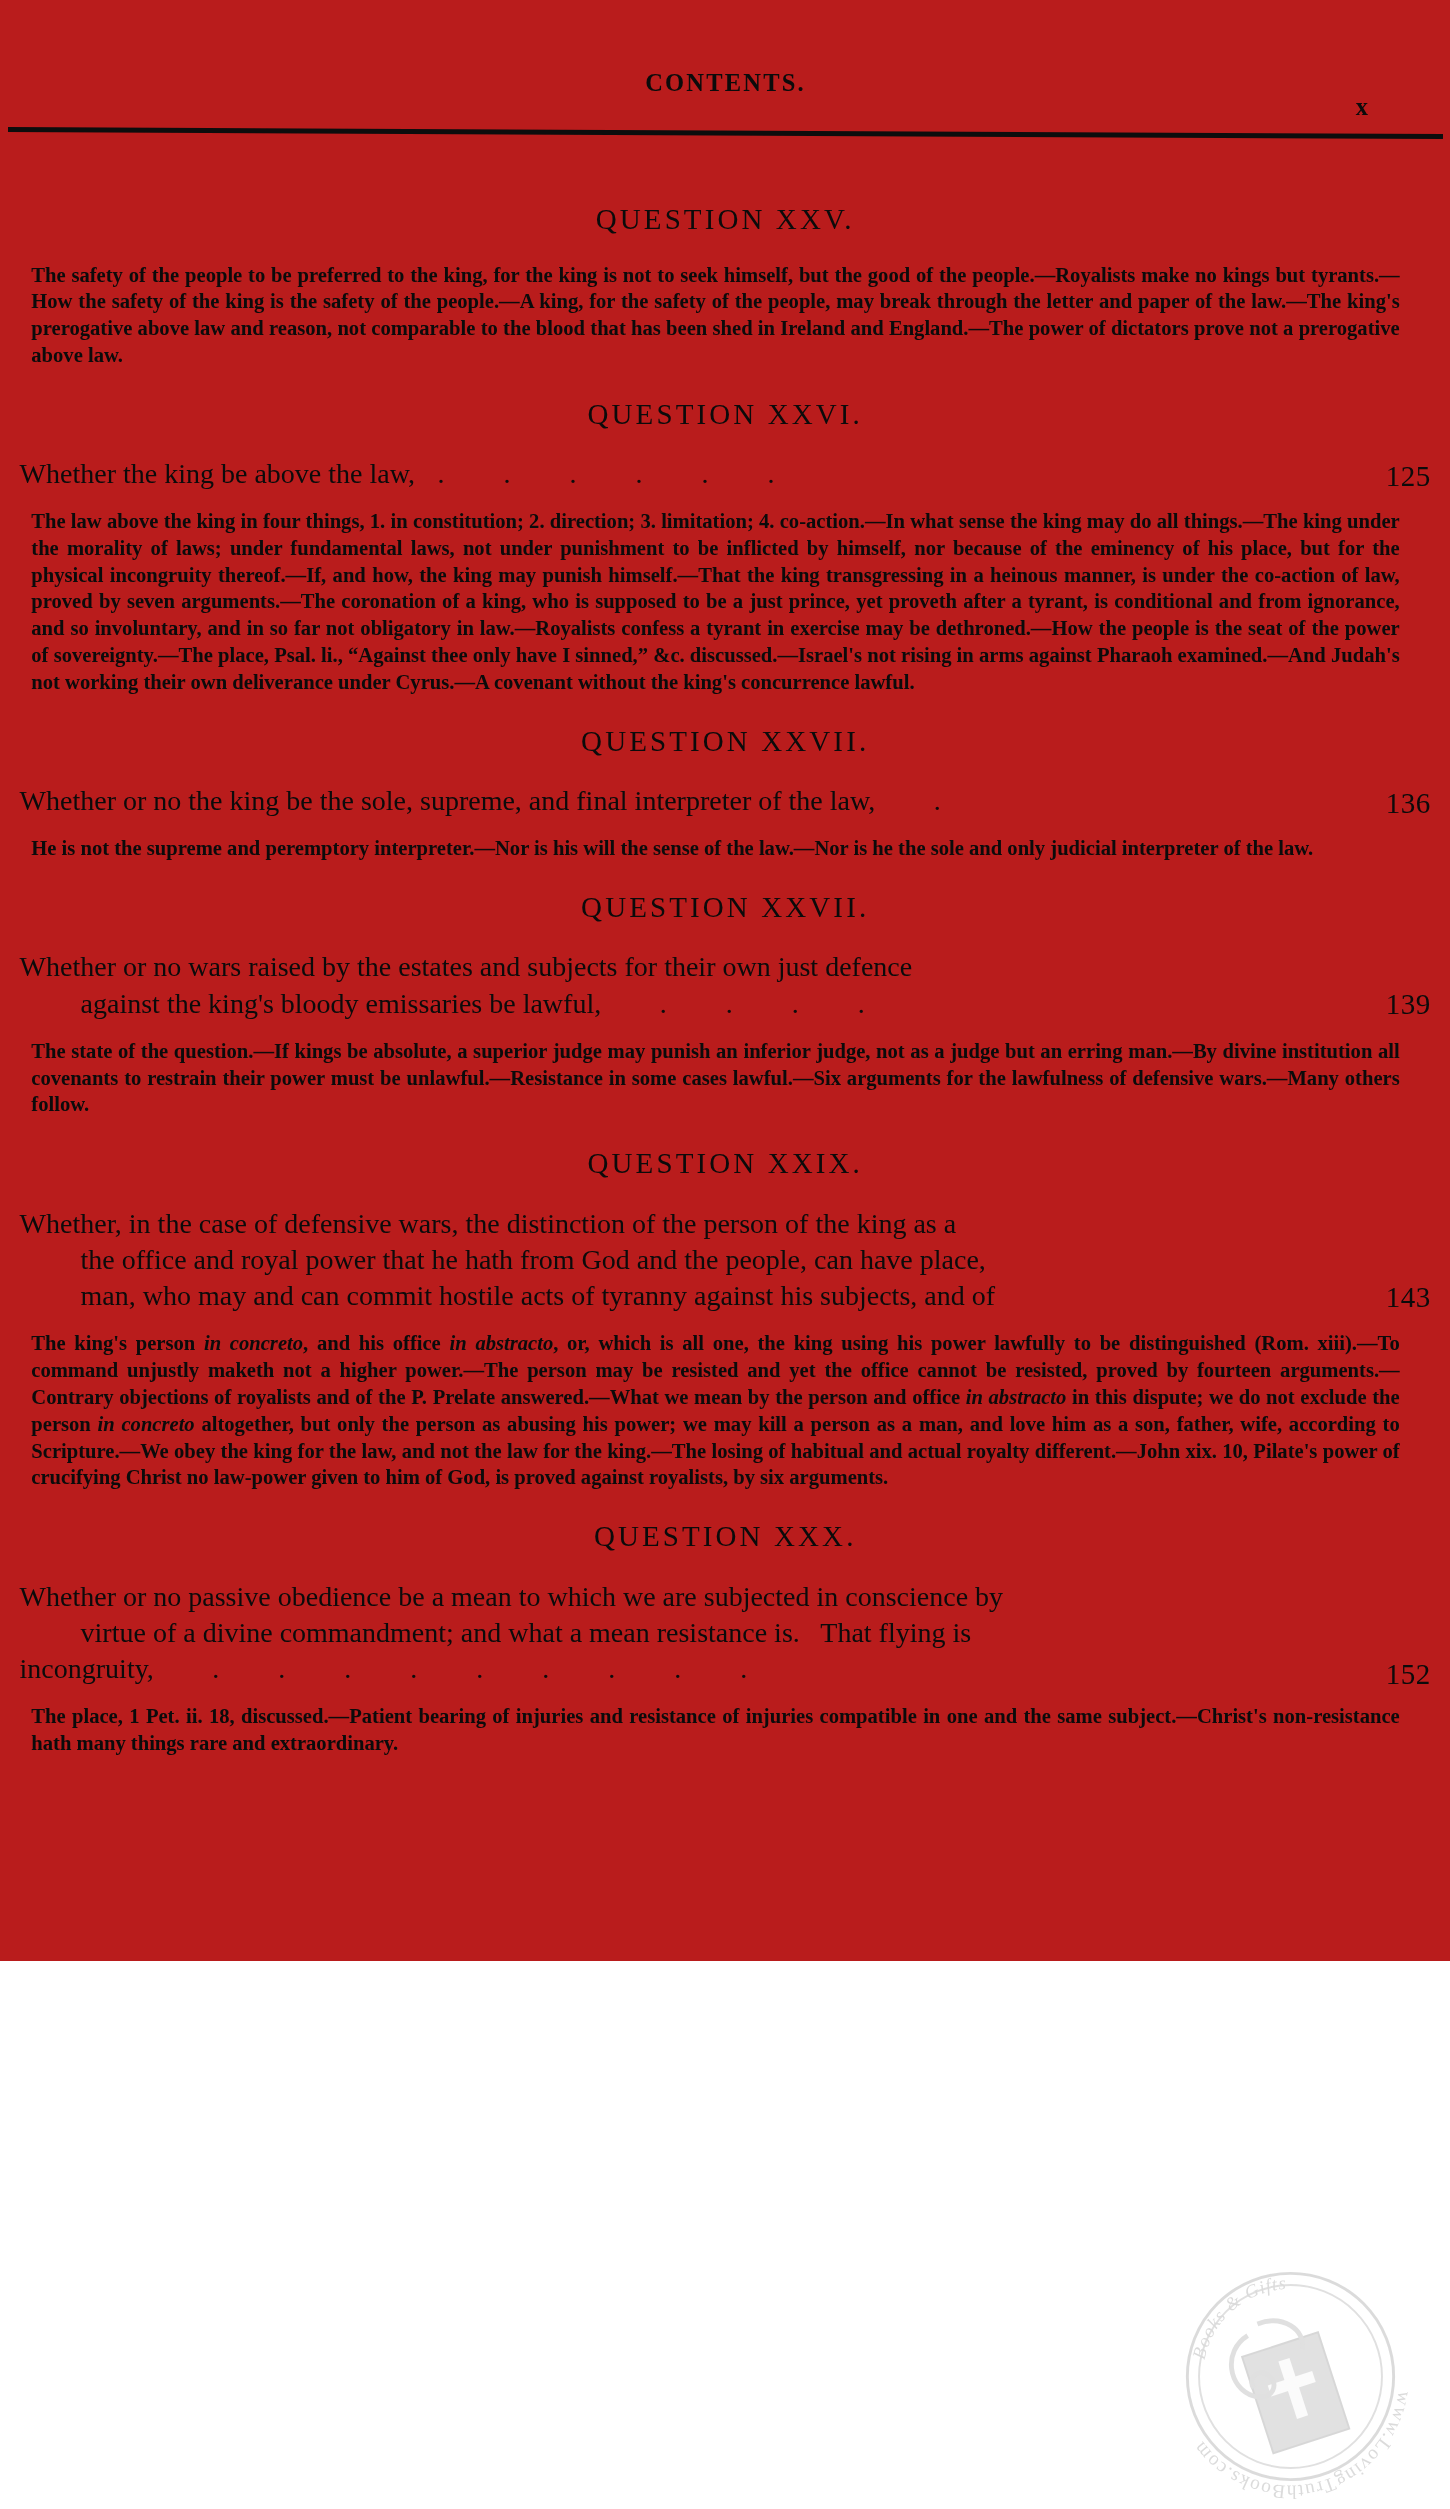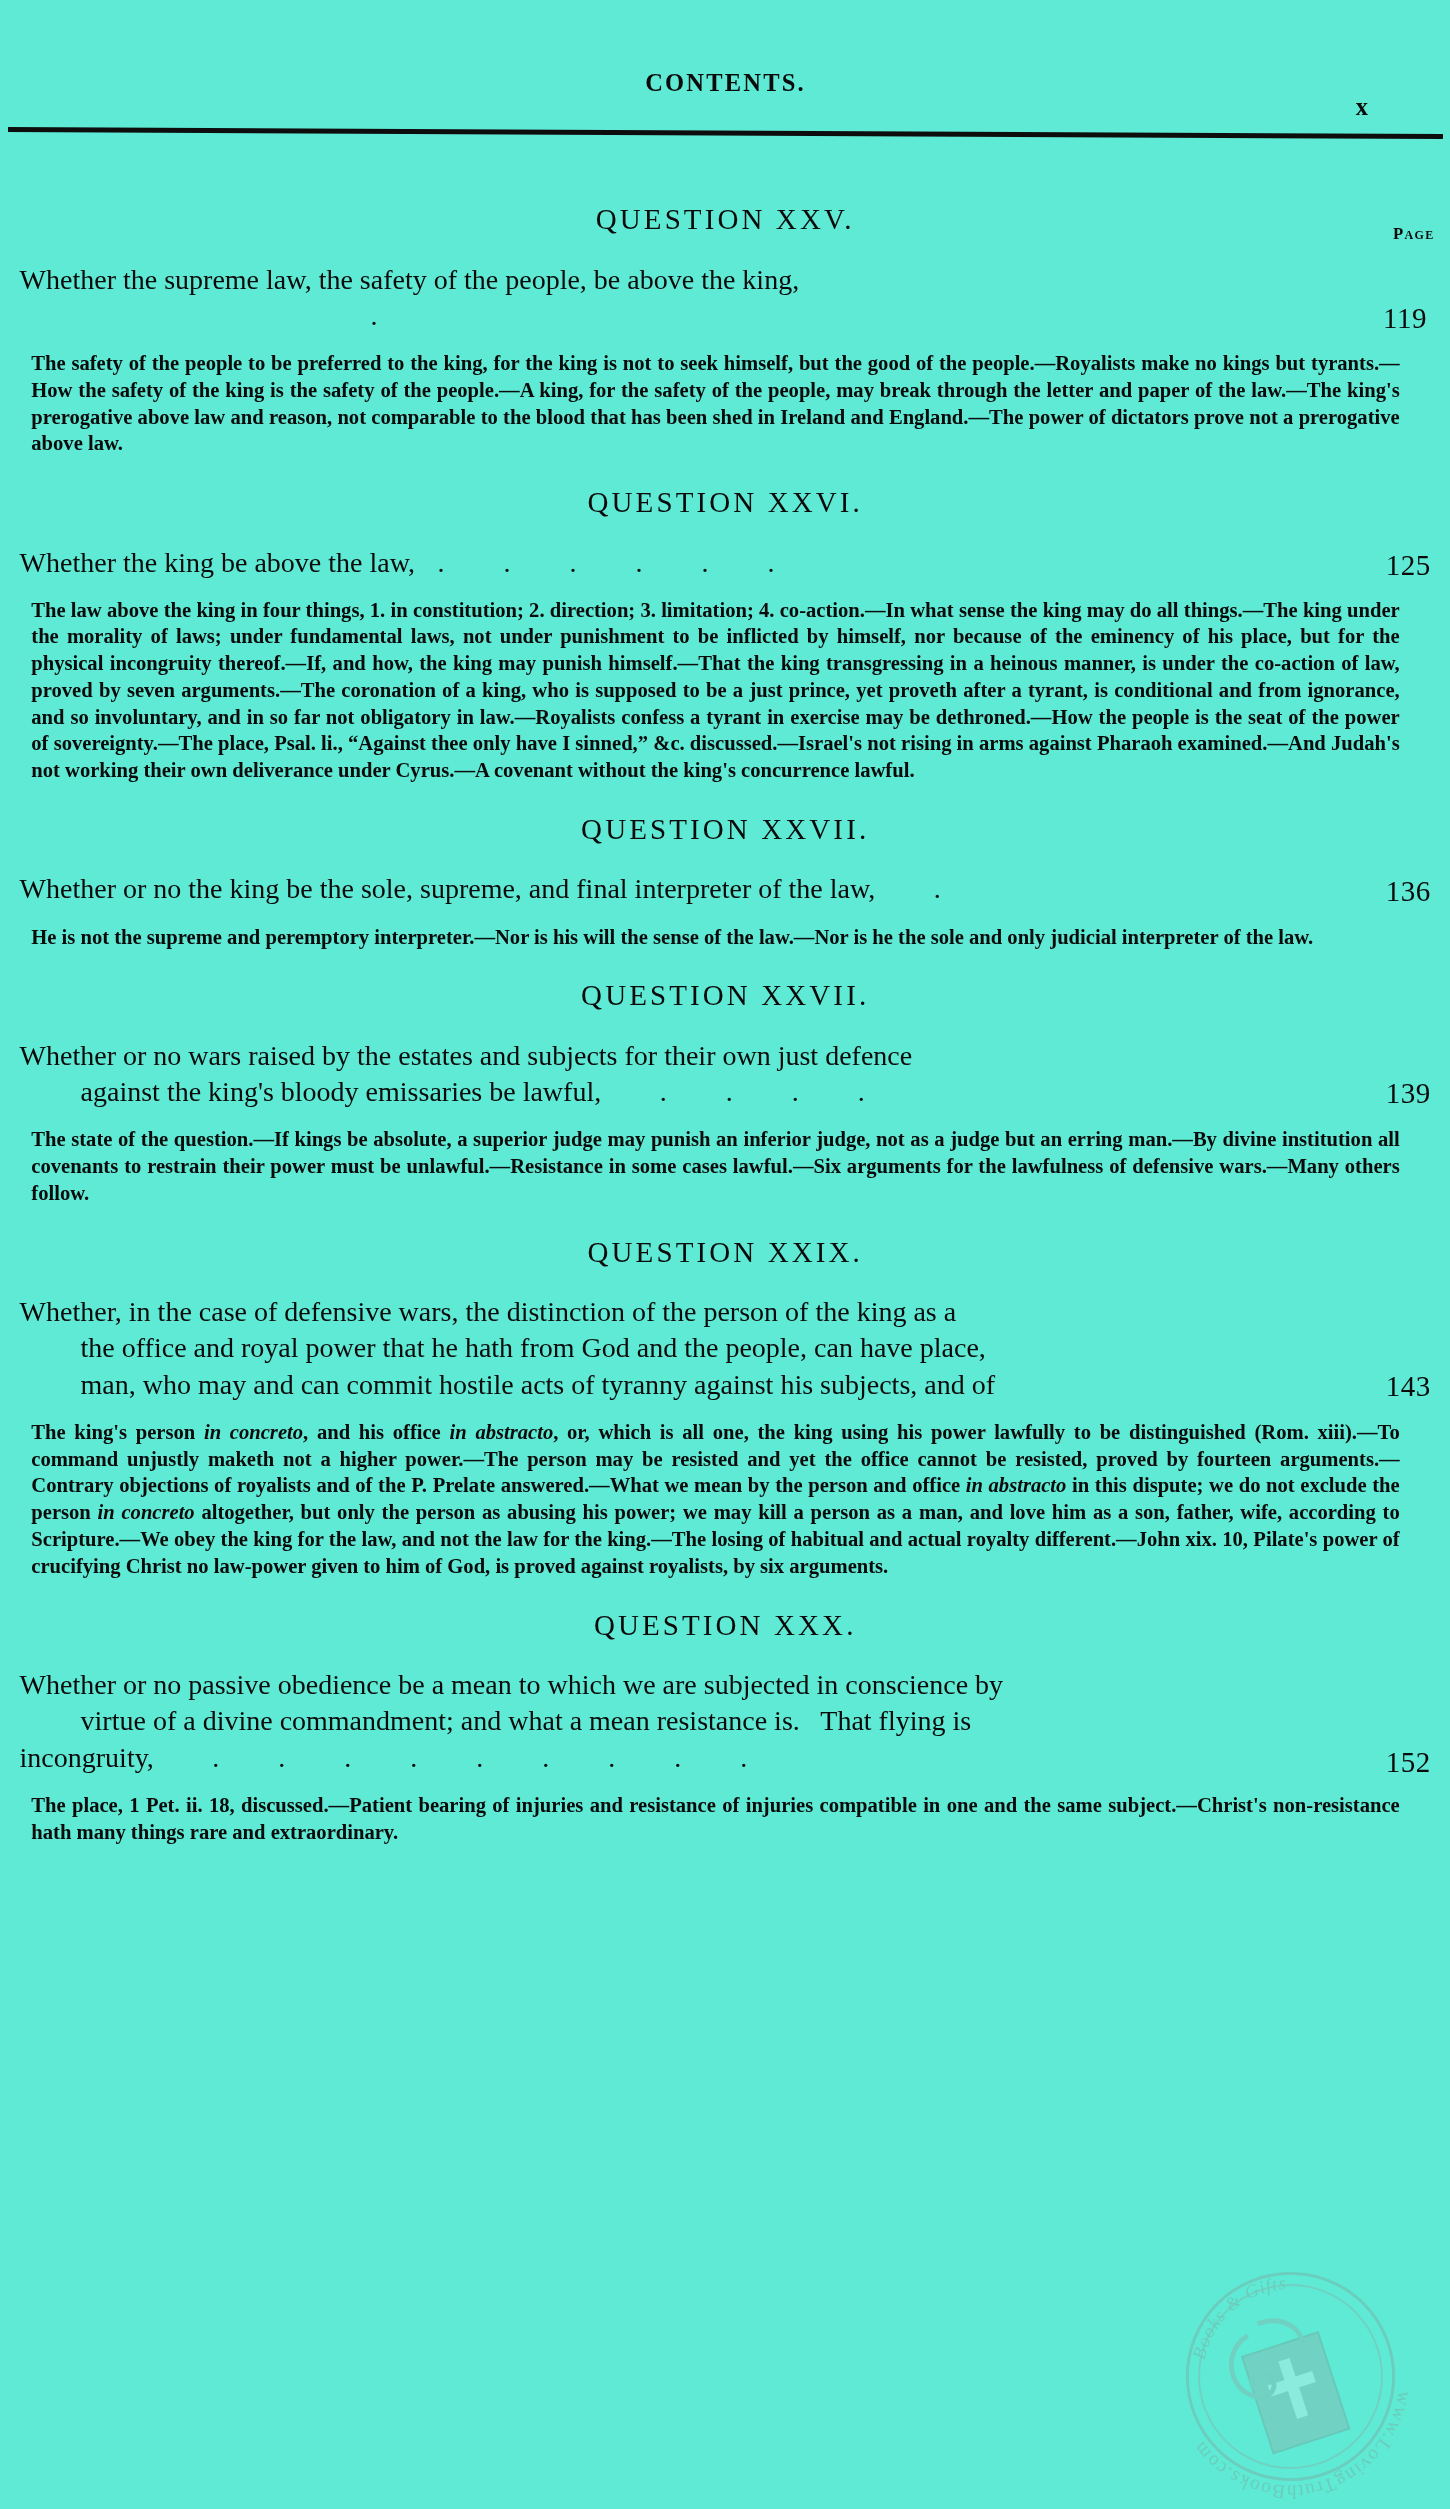--- a/index.html
+++ b/index.html
@@ -12,22 +12,22 @@
     height: 2509px;
     position: relative;
     font-family: "Liberation Serif", "DejaVu Serif", serif;
     color: #0b0b0b;
     overflow: hidden;
   }
 
   .page {
     position: relative;
     width: 1451px;
-    height: 2509px;
-    background: #5eead4;
+    height: 1961px;
+    background: #b91c1c;
   }
 
   
   .running-head {
     position: absolute;
     top: 69px;
     left: 0;
     width: 1451px;
     text-align: center;
     font-size: 24.5px;
@@ -140,26 +140,20 @@
 <div class="page">
 
   <div class="running-head">CONTENTS.</div>
   <div class="folio">x</div>
   <div class="rule"></div>
 
   <div class="column">
 
     <div class="entry">
       <div class="q-heading">QUESTION XXV.</div>
-      <div class="title-block" style="padding-right:206px;">
-        <span class="page-label">Page</span>
-        <span class="title-line">Whether the supreme law, the safety of the people, be above the king,</span>
-        <span class="leaders"><i>&nbsp;</i><i>&nbsp;</i><i>&nbsp;</i><i>&nbsp;</i><i>&nbsp;</i><i>&nbsp;</i>.</span>
-        <span class="pageno low" style="bottom:-3.9px;right:9.8px;">119</span>
-      </div>
       <div class="synopsis">The safety of the people to be preferred to the king, for the king is not to seek himself, but the good of the people.—Royalists make no kings but tyrants.—How the safety of the king is the safety of the people.—A king, for the safety of the people, may break through the letter and paper of the law.—The king's prerogative above law and reason, not comparable to the blood that has been shed in Ireland and England.—The power of dictators prove not a prerogative above law.</div>
     </div>
 
     <div class="entry">
       <div class="q-heading">QUESTION XXVI.</div>
       <div class="title-block">
         <span class="title-line"><span>Whether the king be above the law,</span><span class="leaders">&nbsp;&nbsp;&nbsp;.<i>&nbsp;</i>.<i>&nbsp;</i>.<i>&nbsp;</i>.<i>&nbsp;</i>.<i>&nbsp;</i>.</span></span>
         <span class="pageno mid">125</span>
       </div>
       <div class="synopsis">The law above the king in four things, 1. in constitution; 2. direction; 3. limitation; 4. co-action.—In what sense the king may do all things.—The king under the morality of laws; under fundamental laws, not under punishment to be inflicted by himself, nor because of the eminency of his place, but for the physical incongruity thereof.—If, and how, the king may punish himself.—That the king transgressing in a heinous manner, is under the co-action of law, proved by seven arguments.—The coronation of a king, who is supposed to be a just prince, yet proveth after a tyrant, is conditional and from ignorance, and so involuntary, and in so far not obligatory in law.—Royalists confess a tyrant in exercise may be dethroned.—How the people is the seat of the power of sovereignty.—The place, Psal. li., “Against thee only have I sinned,” &amp;c. discussed.—Israel's not rising in arms against Pharaoh examined.—And Judah's not working their own deliverance under Cyrus.—A covenant without the king's concurrence lawful.</div>

